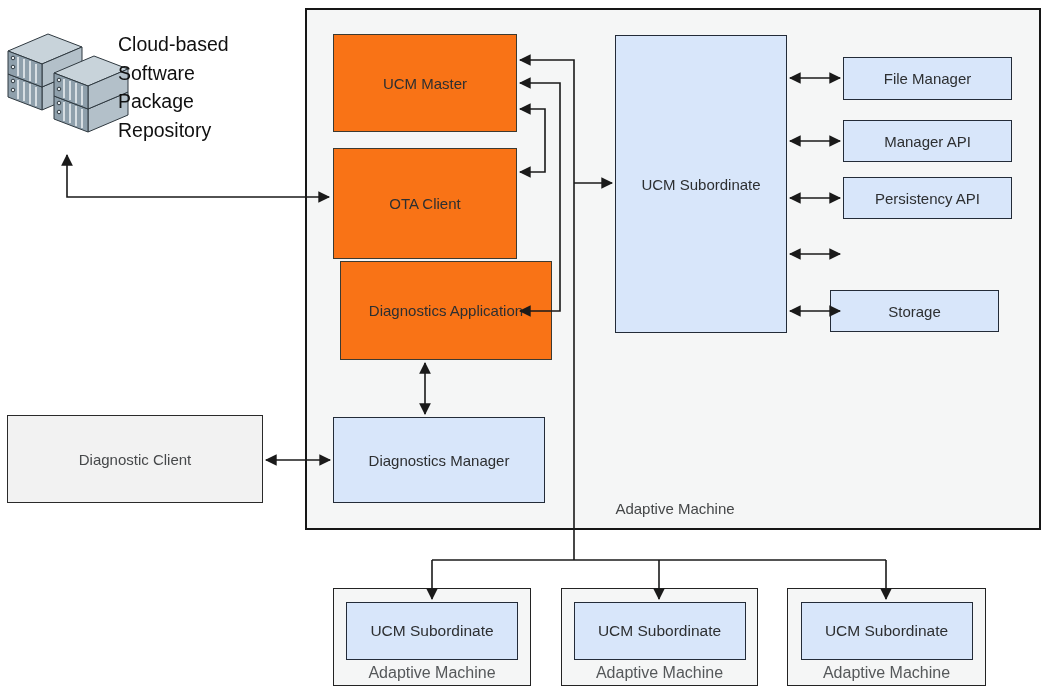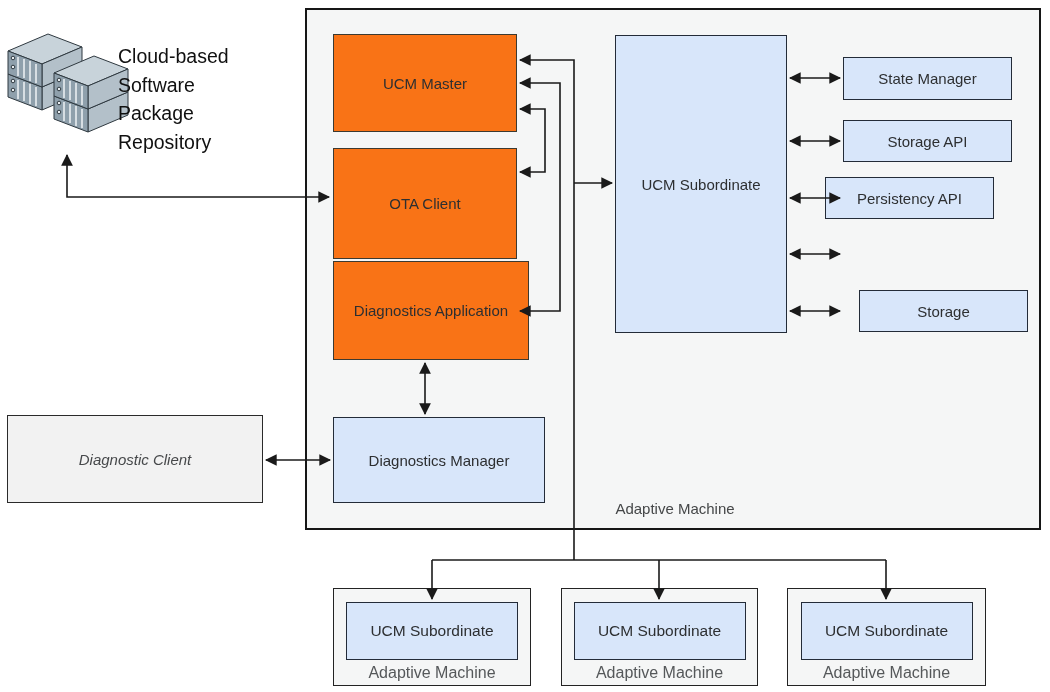--- a/index.html
+++ b/index.html
@@ -15,35 +15,35 @@
   .panel-label{
     position:absolute;color:#454748;font-size:15px;text-align:center;
   }
   
   .node{
     display:flex;align-items:center;justify-content:center;text-align:center;
     font-size:15px;color:#2d2f31;border:1.5px solid #272c33;
   }
   .tan{background:#f97316;border-color:#3c3a31;}
   .blue{background:#d8e6fa;border-color:#232b38;}
-  .gray{background:#f2f2f2;border-color:#2a2a2a;color:#46484a;font-style:italic;}
+  .gray{background:#f2f2f2;border-color:#2a2a2a;color:#46484a;}
   
   .sub-machine{
     background:#f5f6f6;border:1.5px solid #232323;
     display:flex;flex-direction:column;align-items:center;
   }
   .sub-machine .node{
     margin-top:13px;width:170px;height:56px;font-size:15.5px;
   }
   .sub-machine .machine-label{
     flex:1;display:flex;align-items:center;color:#55585a;font-size:16px;
   }
   
   .repo-label{
-    position:absolute;left:118px;top:42px;color:#101010;font-size:19.5px;
+    position:absolute;left:118px;top:30px;color:#101010;font-size:19.5px;
     line-height:28.5px;white-space:pre-line;
   }
   svg.overlay{position:absolute;left:0;top:0;pointer-events:none;}
   .edge{stroke:#1a1a1a;stroke-width:1.6;fill:none;}
 </style>
 </head>
 <body>
 
 <div id="canvas">
 
@@ -96,45 +96,45 @@
 
   <div class="abs panel" style="left:305px;top:8px;width:736px;height:522px"></div>
   <div class="panel-label" style="left:605px;top:500px;width:140px">Adaptive Machine</div>
 
   <div class="abs node tan" style="left:333px;top:34px;width:184px;height:98px">
     <span>UCM Master</span>
   </div>
   <div class="abs node tan" style="left:333px;top:148px;width:184px;height:111px">
     <span>OTA Client</span>
   </div>
-  <div class="abs node tan" style="left:333px;top:261px;width:196px;height:99px">
+  <div class="abs node tan" style="left:340px;top:261px;width:212px;height:99px">
     <span>Diagnostics Application</span>
   </div>
   <div class="abs node blue" style="left:333px;top:417px;width:212px;height:86px">
     <span>Diagnostics Manager</span>
   </div>
 
   <div class="abs node gray" style="left:7px;top:415px;width:256px;height:88px">
     <span>Diagnostic Client</span>
   </div>
 
   <div class="abs node blue" style="left:615px;top:35px;width:172px;height:298px">
     <span>UCM Subordinate</span>
   </div>
 
   <div class="abs node blue" style="left:843px;top:57px;width:169px;height:43px">
-    <span>State Manager</span>
+    <span>File Manager</span>
   </div>
   <div class="abs node blue" style="left:843px;top:120px;width:169px;height:42px">
-    <span>Storage API</span>
+    <span>Manager API</span>
   </div>
-  <div class="abs node blue" style="left:825px;top:177px;width:169px;height:42px">
+  <div class="abs node blue" style="left:843px;top:177px;width:169px;height:42px">
     <span>Persistency API</span>
   </div>
-  <div class="abs node blue" style="left:859px;top:290px;width:169px;height:42px">
+  <div class="abs node blue" style="left:830px;top:290px;width:169px;height:42px">
     <span>Storage</span>
   </div>
 
   <div class="abs sub-machine" style="left:333px;top:588px;width:198px;height:98px">
     <div class="node blue">
       <span>UCM Subordinate</span>
     </div>
     <div class="machine-label">Adaptive Machine</div>
   </div>
   <div class="abs sub-machine" style="left:561px;top:588px;width:197px;height:98px">

